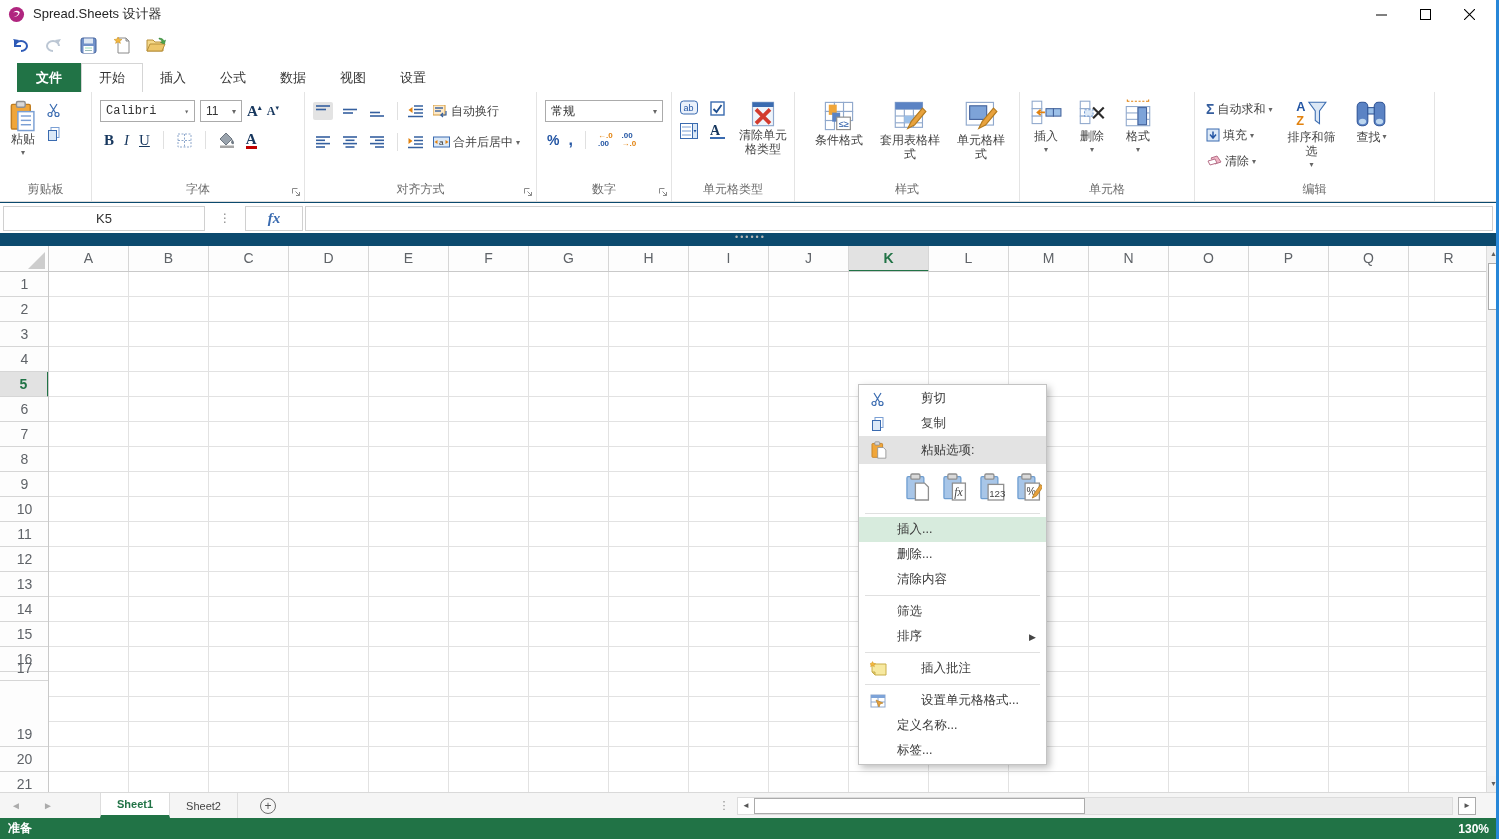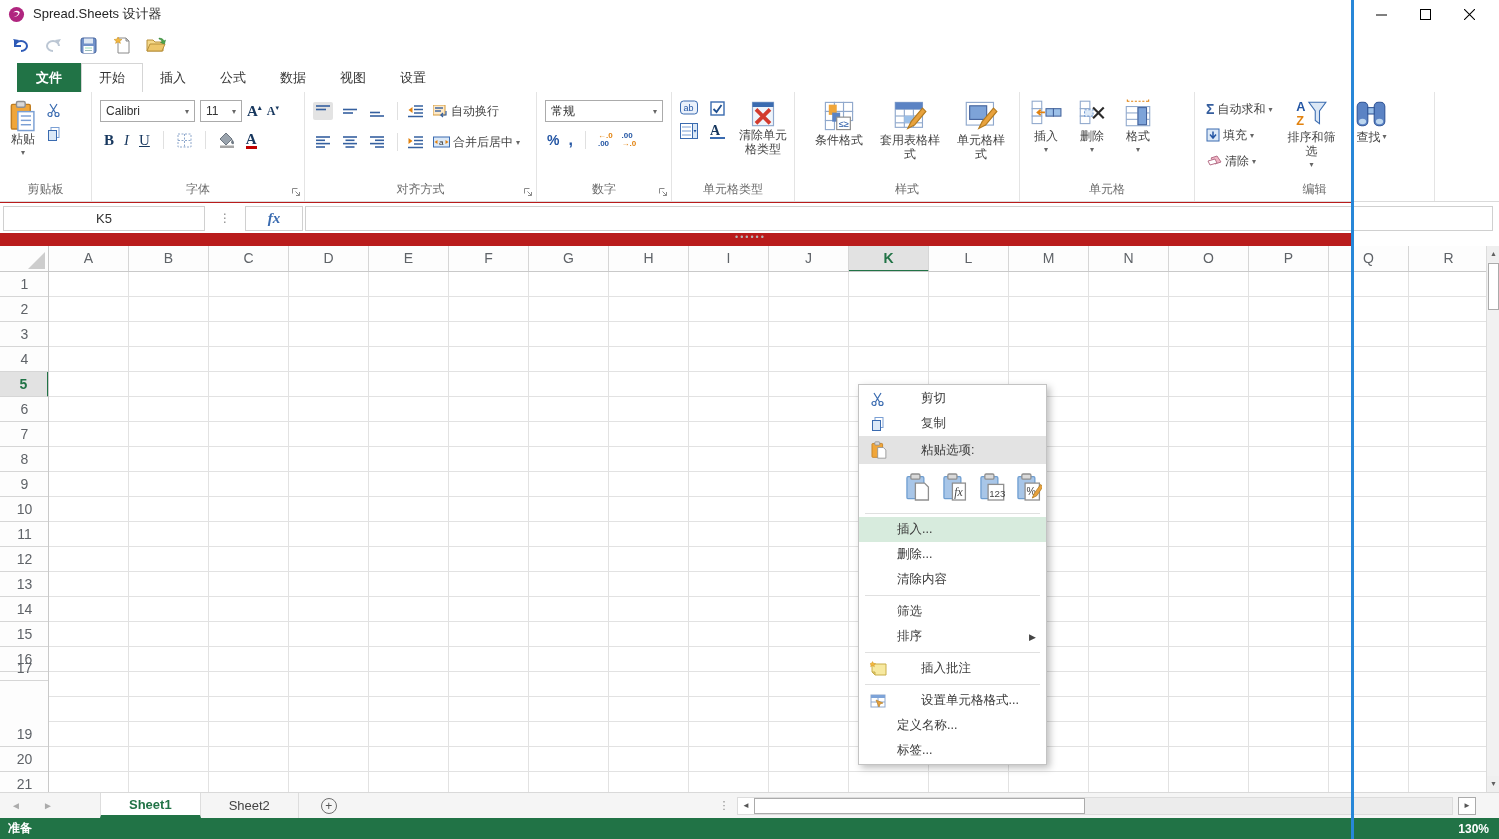--- a/index.html
+++ b/index.html
@@ -1,18 +1,18 @@
 <!DOCTYPE html>
 <html><head>
 <meta charset="utf-8">
 <style>
   * { margin:0; padding:0; box-sizing:border-box; }
   html,body { width:1499px; height:839px; overflow:hidden;
     font-family:"Liberation Sans","DejaVu Sans",sans-serif; background:#fff; }
-  #app { position:relative; width:1354px; height:839px; background:#b91c1c; }
+  #app { position:relative; width:1499px; height:839px; background:#0c4a6e; }
 
   
   #titlebar { position:absolute; left:0; top:0; width:1499px; height:28px; background:#fff; display:flex; align-items:center; }
   #logo { width:17px; height:17px; margin-left:8px; }
   #title-text { margin-left:8px; font-size:13px; color:#262626; }
   #win-controls { position:absolute; right:8px; top:0; height:28px; display:flex; }
   .win-btn { width:44px; height:28px; display:flex; align-items:center; justify-content:center; }
 
   
   #qat { position:absolute; left:0; top:28px; width:1499px; height:34px; display:flex; align-items:center; gap:10px; padding-left:8px; background:#fff; }
@@ -77,21 +77,21 @@
   .cm-gray { background:#e3e3e3; height:28px; }
   .cm-green { background:#d7ebdd; }
   .cm-sep { height:1px; background:#e0e0e0; margin:3px 6px; }
   .cm-sub { position:absolute; right:10px; font-size:9px; color:#444; }
   #paste-row { height:46px; display:flex; align-items:center; gap:7px; padding-left:44px; }
   .paste-opt { width:30px; height:34px; display:flex; align-items:center; justify-content:center; }
 
   
   #sheetbar { position:absolute; left:0; top:792px; width:1499px; height:26px; background:#f5f5f5; border-top:1px solid #d9d9d9; display:flex; align-items:stretch; }
   .nav-arrow { width:32px; display:flex; align-items:center; justify-content:center; color:#ababab; font-size:10px; }
-  .sheet-tab { padding:0 28px; display:flex; align-items:center; font-size:13px; color:#444; border-right:1px solid #ddd; background:#f5f5f5; }
+  .sheet-tab { padding:0 16px; display:flex; align-items:center; font-size:11px; color:#444; border-right:1px solid #ddd; background:#f5f5f5; }
   .sheet-tab.active { background:#fff; color:#217346; font-weight:700; border-left:1px solid #ddd; border-bottom:3px solid #217346; }
   #add-sheet { width:60px; display:flex; align-items:center; justify-content:center; }
   #add-circle { width:16px; height:16px; border:1px solid #6e6e6e; border-radius:50%; color:#555; font-size:12px; line-height:14px; text-align:center; }
   #sb-dots { position:absolute; left:716px; top:0; height:26px; width:16px; color:#8a8a8a; font-size:11px; line-height:24px; text-align:center; }
   #hscroll { position:absolute; left:737px; top:4px; width:716px; height:18px; background:#ececec; border:1px solid #dcdcdc; }
   #h-left { position:absolute; left:0; top:0; width:17px; height:16px; background:#fff; border-right:1px solid #ababab; color:#555; font-size:8px; text-align:center; line-height:16px; }
   #hthumb { position:absolute; left:17px; top:0; width:330px; height:16px; background:#fff; border:1px solid #ababab; border-left:none; }
   #h-right { position:absolute; left:1458px; top:4px; width:18px; height:18px; background:#fff; border:1px solid #ababab; color:#555; font-size:8px; text-align:center; line-height:16px; }
 
   
@@ -212,21 +212,21 @@
                 <rect x="2.5" y="4.5" width="8" height="10" fill="#dce9f7" stroke="#3a6bb0"></rect>
               </svg>
           </span>
         </div>
       </div>
       <div class="rgroup-label">剪贴板</div>
     </div>
 
     <div class="rgroup" style="width:213px;">
       <div style="display:flex; gap:5px; padding:8px 0 0 8px; align-items:center;">
-        <div class="combo" style="width:95px; height:22px;">
+        <div class="combo" style="width:95px; height:22px;font-family:Liberation Mono, monospace;">
           <span>Calibri</span>
             <span class="caret">▾</span>
         </div>
         <div class="combo" style="width:42px; height:22px;">
           <span>11</span>
             <span class="caret">▾</span>
         </div>
         <span class="txtbtn" style="font-weight:700;">A<sup style="font-size:8px;">▴</sup></span>
         <span class="txtbtn" style="font-size:12px; font-weight:700;">A<sup style="font-size:7px;">▾</sup></span>
       </div>

